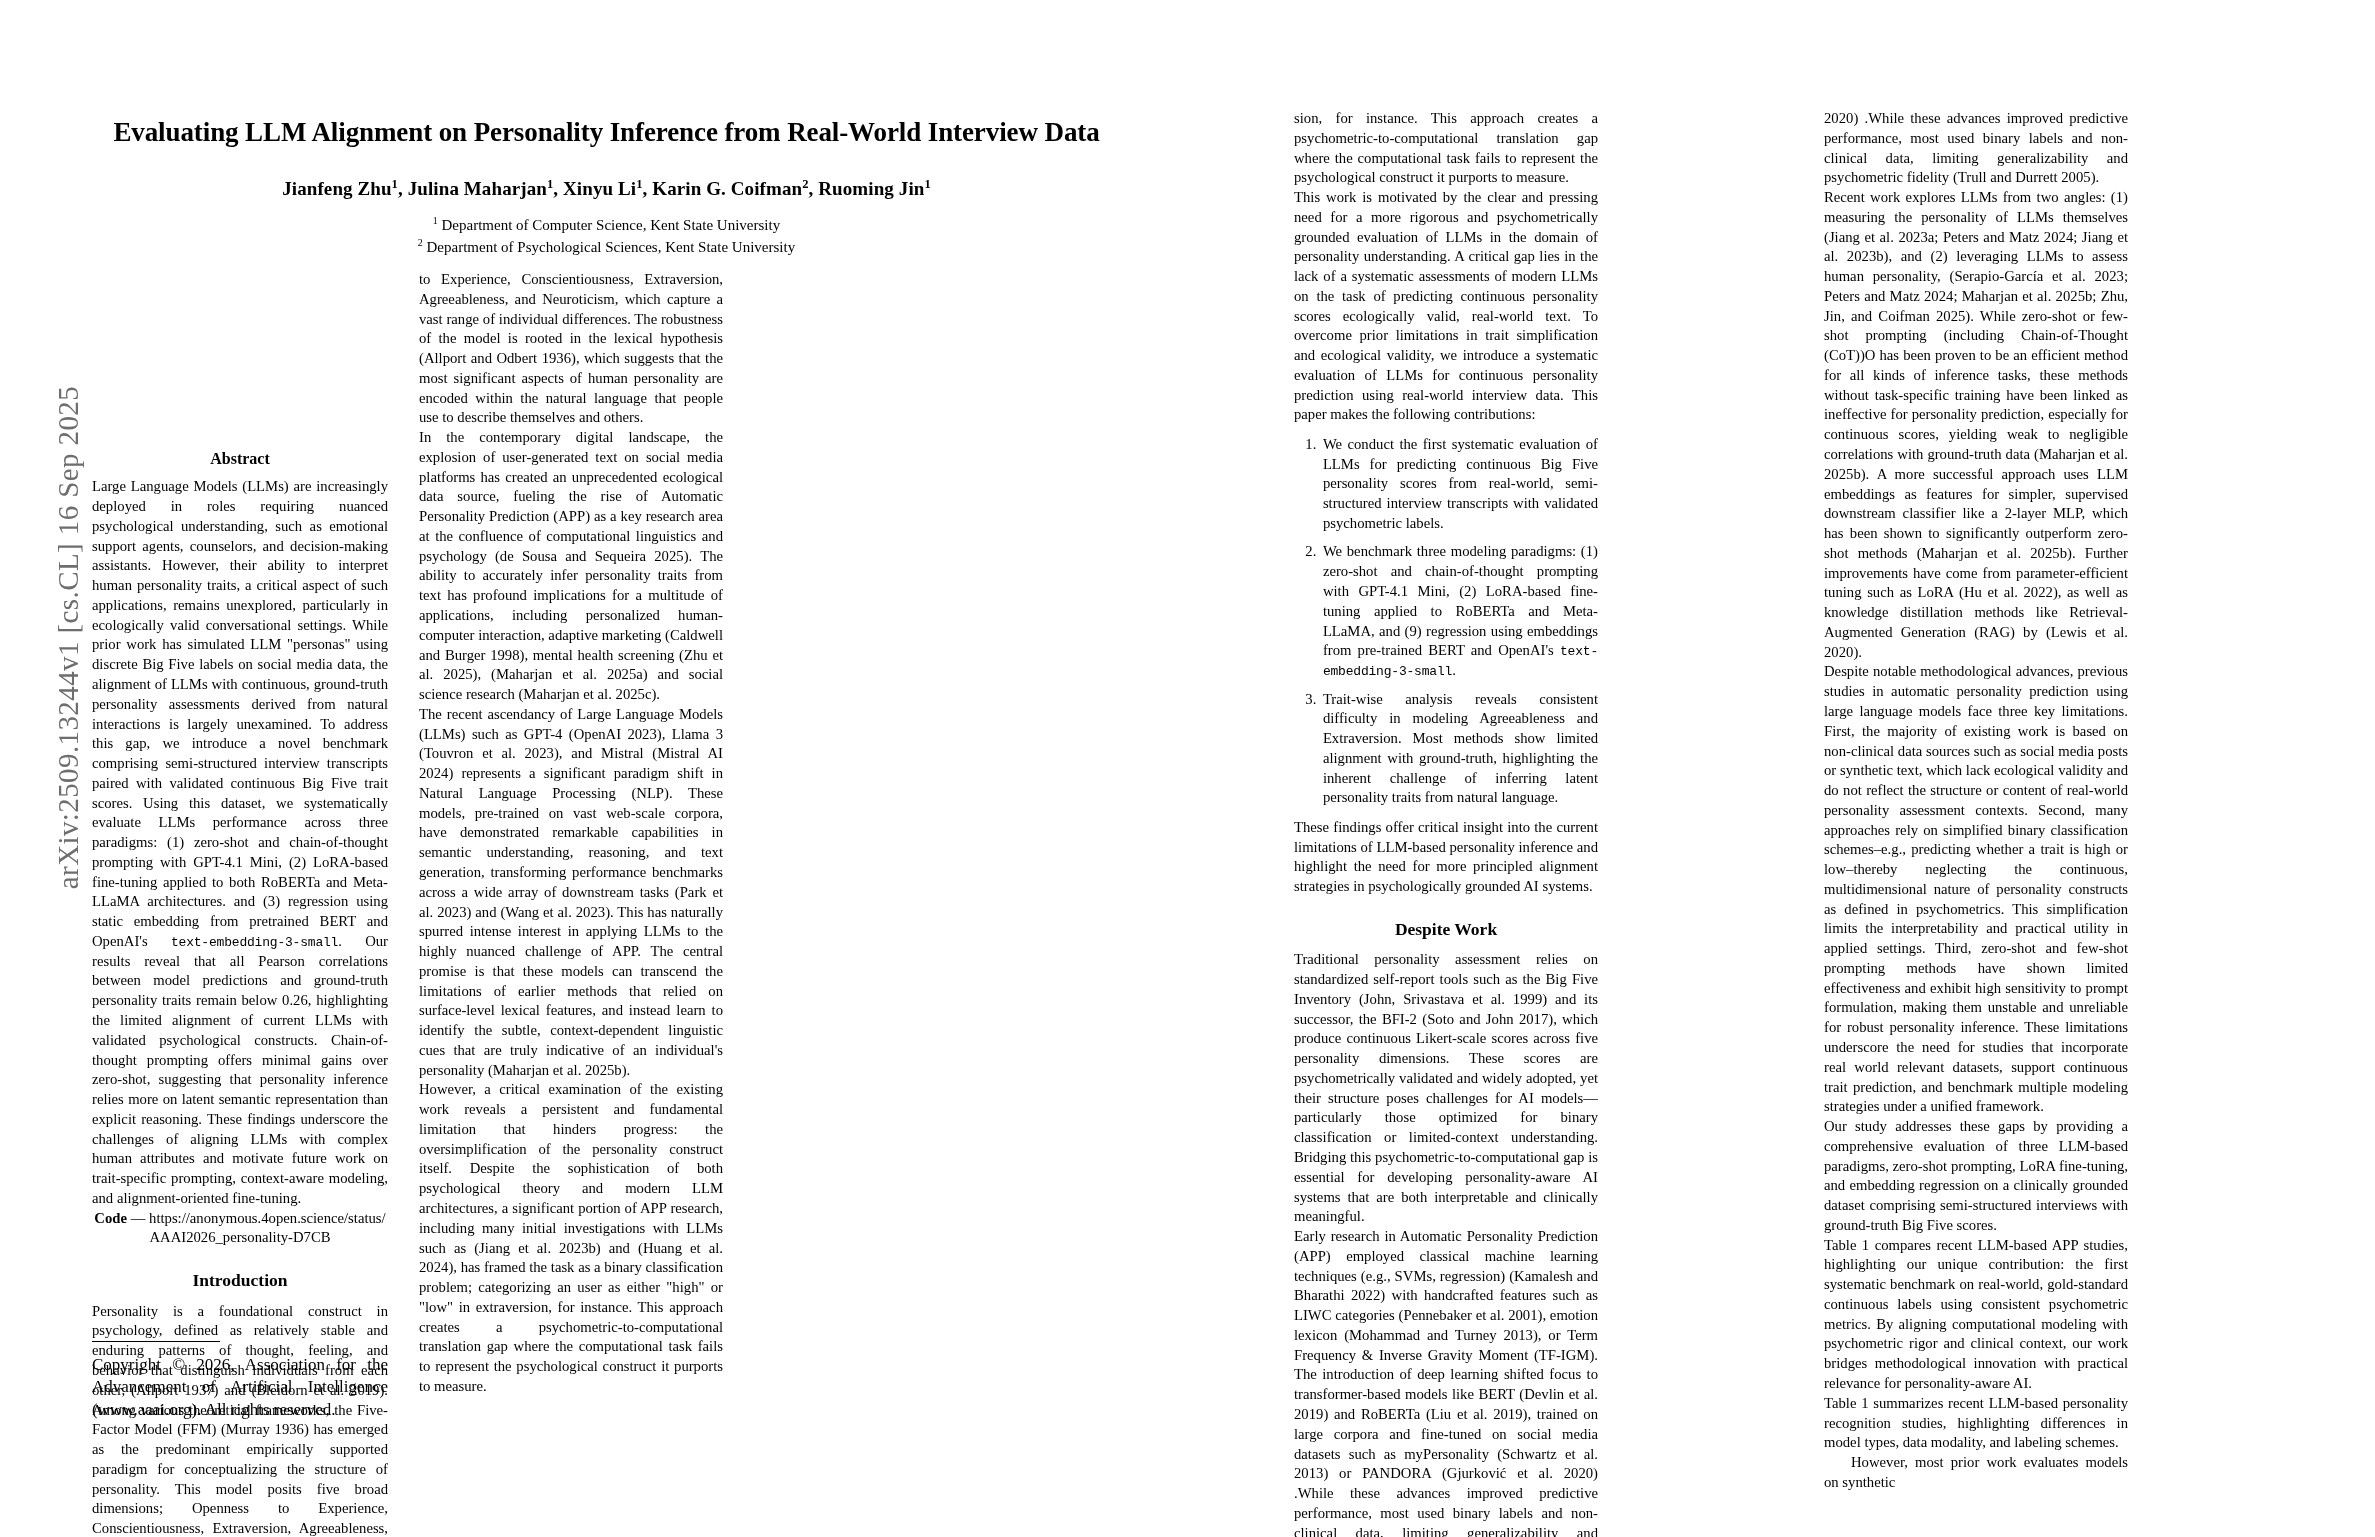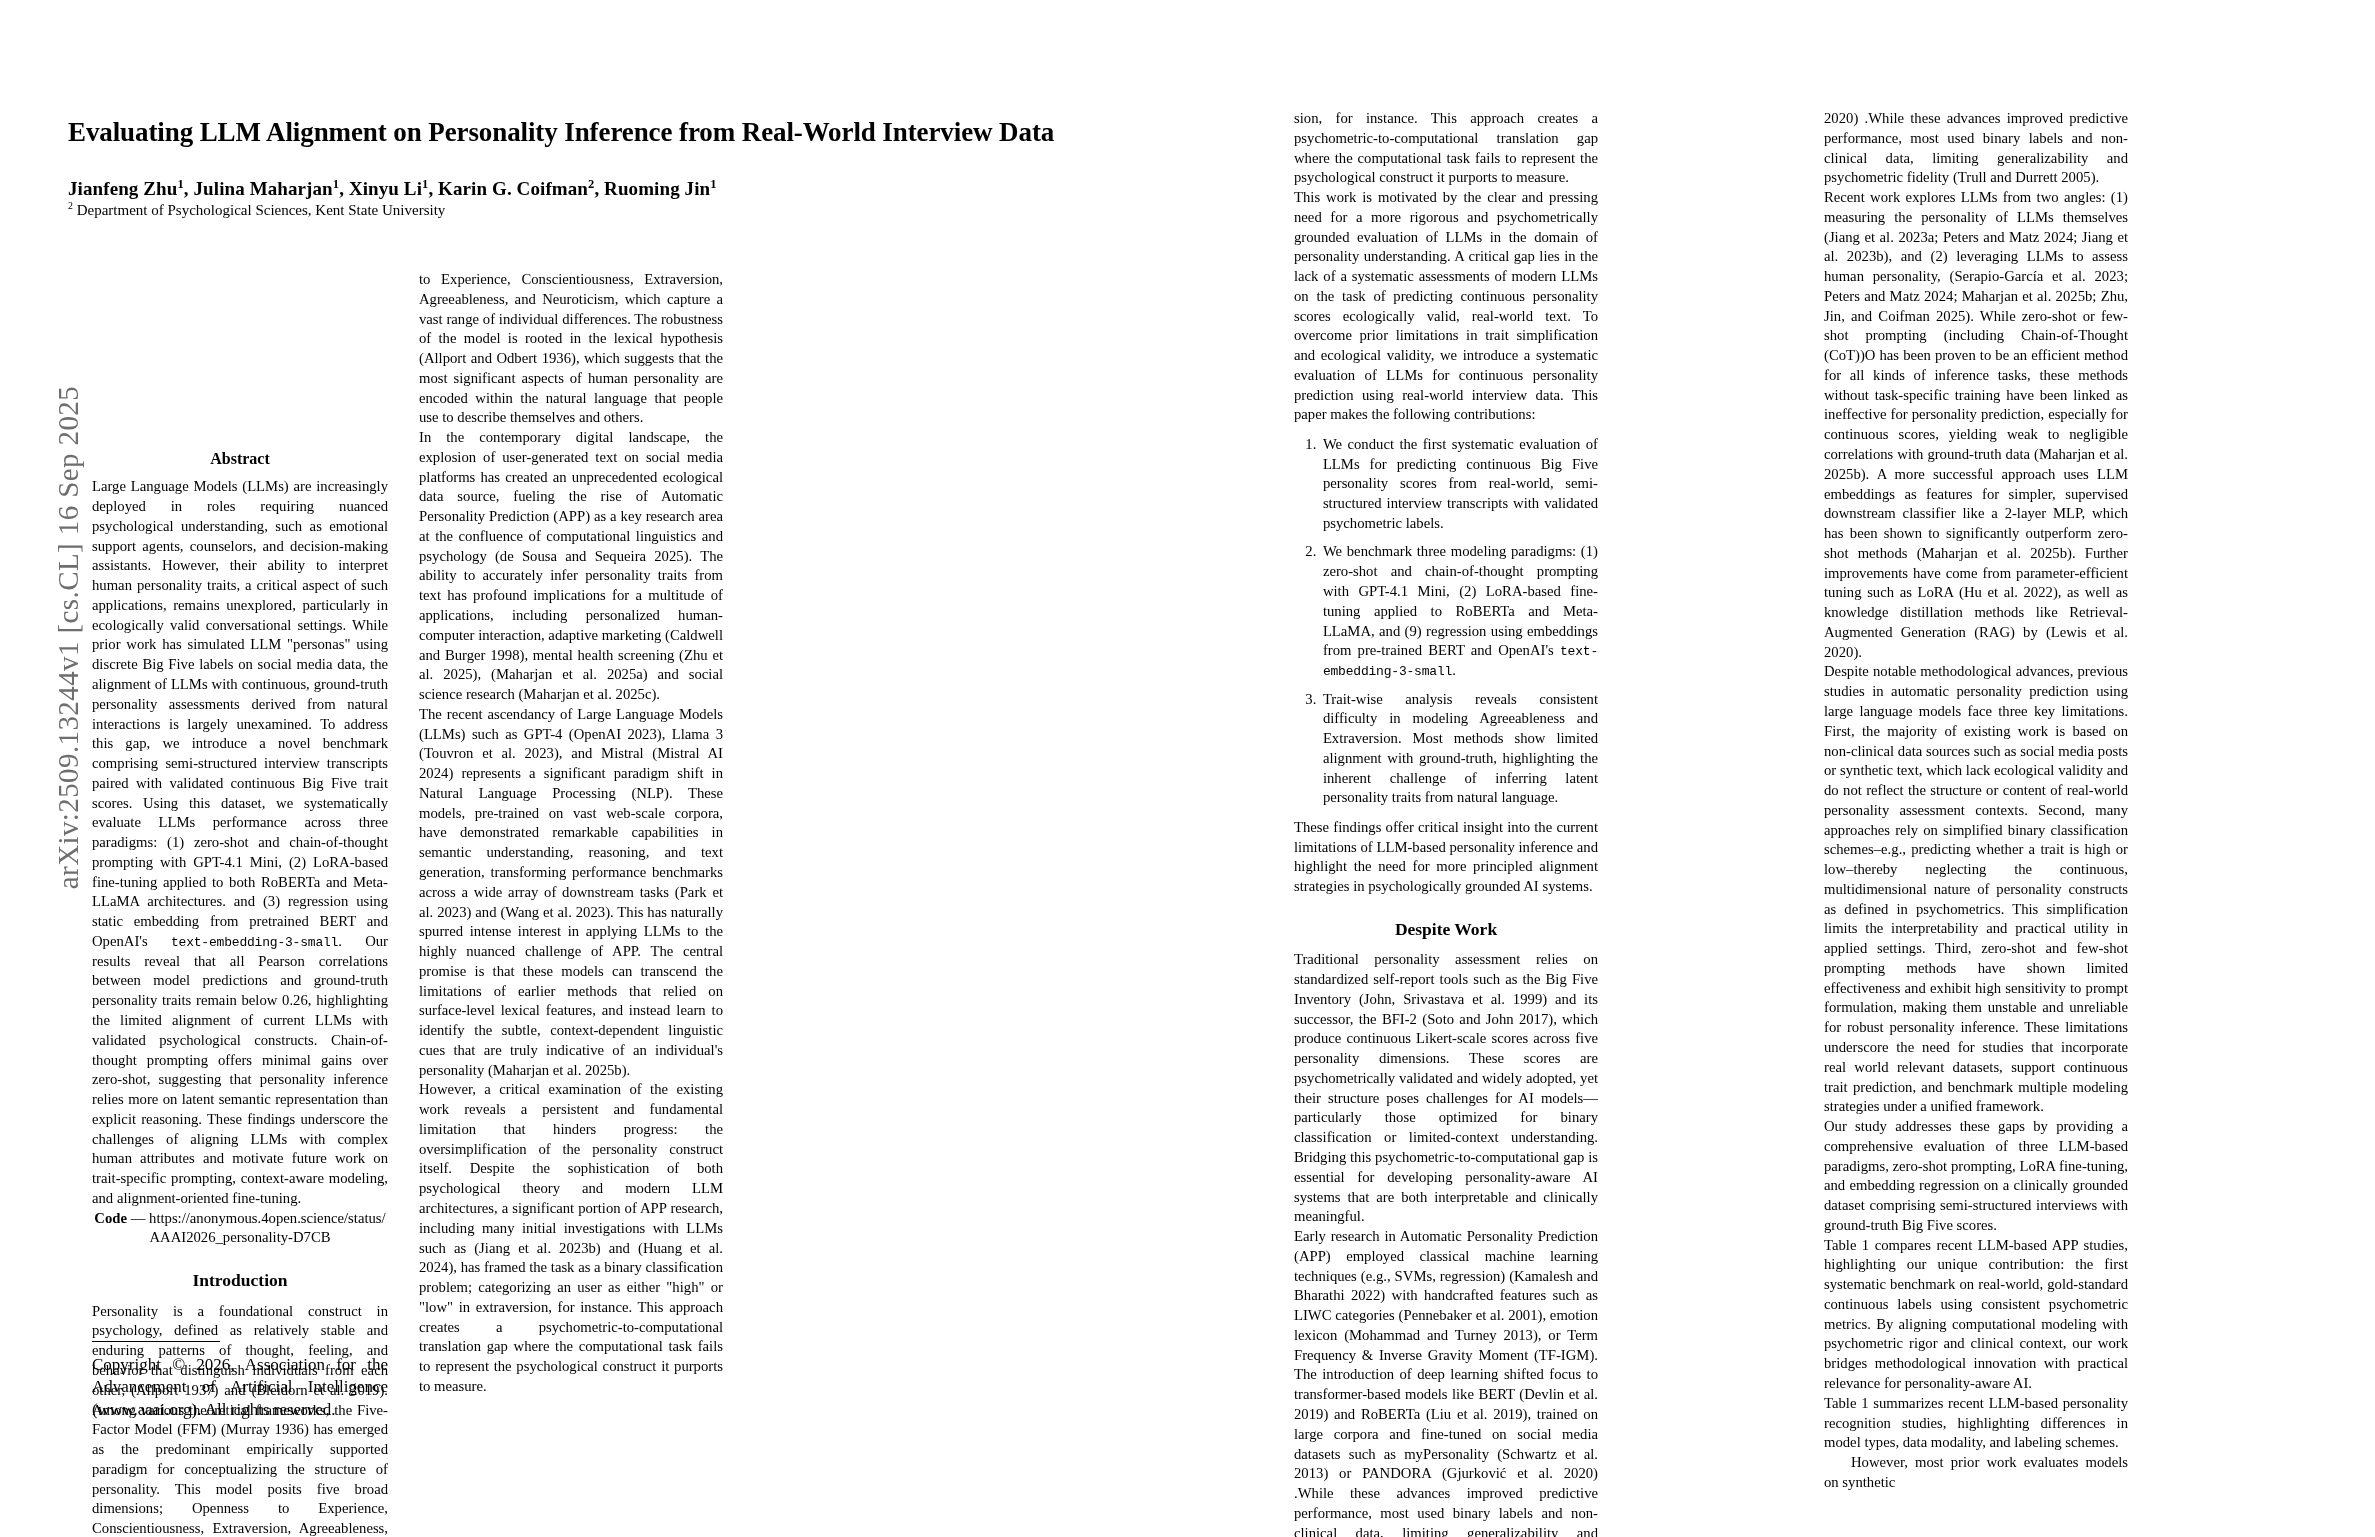--- a/index.html
+++ b/index.html
@@ -40,20 +40,21 @@
     width: 2375px;
     height: 1537px;
   }
 
   
   #title-block {
     position: absolute;
     left: 68px;
     top: 115px;
     width: 1077px;
+    text-align: center;
   }
   #paper-title {
     font-family: "Liberation Serif", serif;
     font-weight: bold;
     font-size: 27px;
     line-height: 1.28;
     letter-spacing: -0.1px;
     margin: 0;
   }
   #author-line {
@@ -159,20 +160,24 @@
     <h1 id="paper-title">Evaluating LLM Alignment on Personality Inference from Real-World Interview Data</h1>
 
     <div id="author-line">
       <span><span>Jianfeng Zhu</span><sup>1</sup></span>,
       <span><span>Julina Maharjan</span><sup>1</sup></span>,
       <span><span>Xinyu Li</span><sup>1</sup></span>,
       <span><span>Karin G. Coifman</span><sup>2</sup></span>,
       <span><span>Ruoming Jin</span><sup>1</sup></span>
     </div>
 
+    <div class="affil" id="affil-1">
+      <sup>1</sup>
+      <span>Department of Computer Science, Kent State University</span>
+    </div>
     <div class="affil">
       <sup>2</sup>
       <span>Department of Psychological Sciences, Kent State University</span>
     </div>
   </div>
 
   <div class="col" id="col-1">
     <div class="abs-head">Abstract</div>
 
     <p class="para"><span>Large Language Models (LLMs) are increasingly deployed in roles requiring nuanced psychological understanding, such as emotional support agents, counselors, and decision-making assistants. However, their ability to interpret human personality traits, a critical aspect of such applications, remains unexplored, particularly in ecologically valid conversational settings. While prior work has simulated LLM "personas" using discrete Big Five labels on social media data, the alignment of LLMs with continuous, ground-truth personality assessments derived from natural interactions is largely unexamined. To address this gap, we introduce a novel benchmark comprising semi-structured interview transcripts paired with validated continuous Big Five trait scores. Using this dataset, we systematically evaluate LLMs performance across three paradigms: (1) zero-shot and chain-of-thought prompting with GPT-4.1 Mini, (2) LoRA-based fine-tuning applied to both RoBERTa and Meta-LLaMA architectures. and (3) regression using static embedding from pretrained BERT and OpenAI's </span><span class="mono">text-embedding-3-small</span><span>. Our results reveal that all Pearson correlations between model predictions and ground-truth personality traits remain below 0.26, highlighting the limited alignment of current LLMs with validated psychological constructs. Chain-of-thought prompting offers minimal gains over zero-shot, suggesting that personality inference relies more on latent semantic representation than explicit reasoning. These findings underscore the challenges of aligning LLMs with complex human attributes and motivate future work on trait-specific prompting, context-aware modeling, and alignment-oriented fine-tuning.</span></p>

